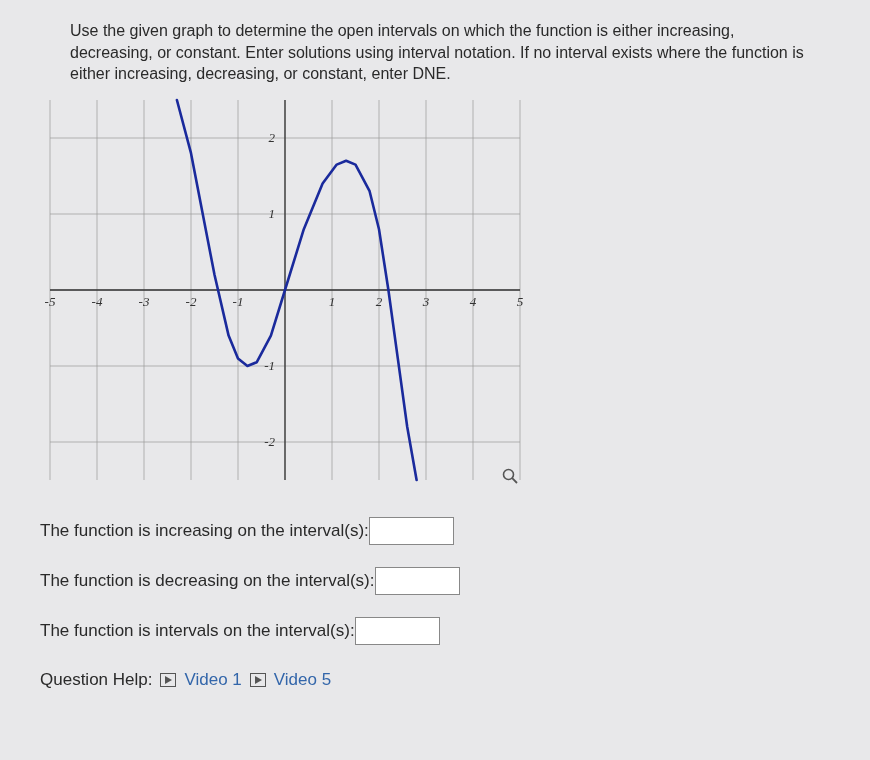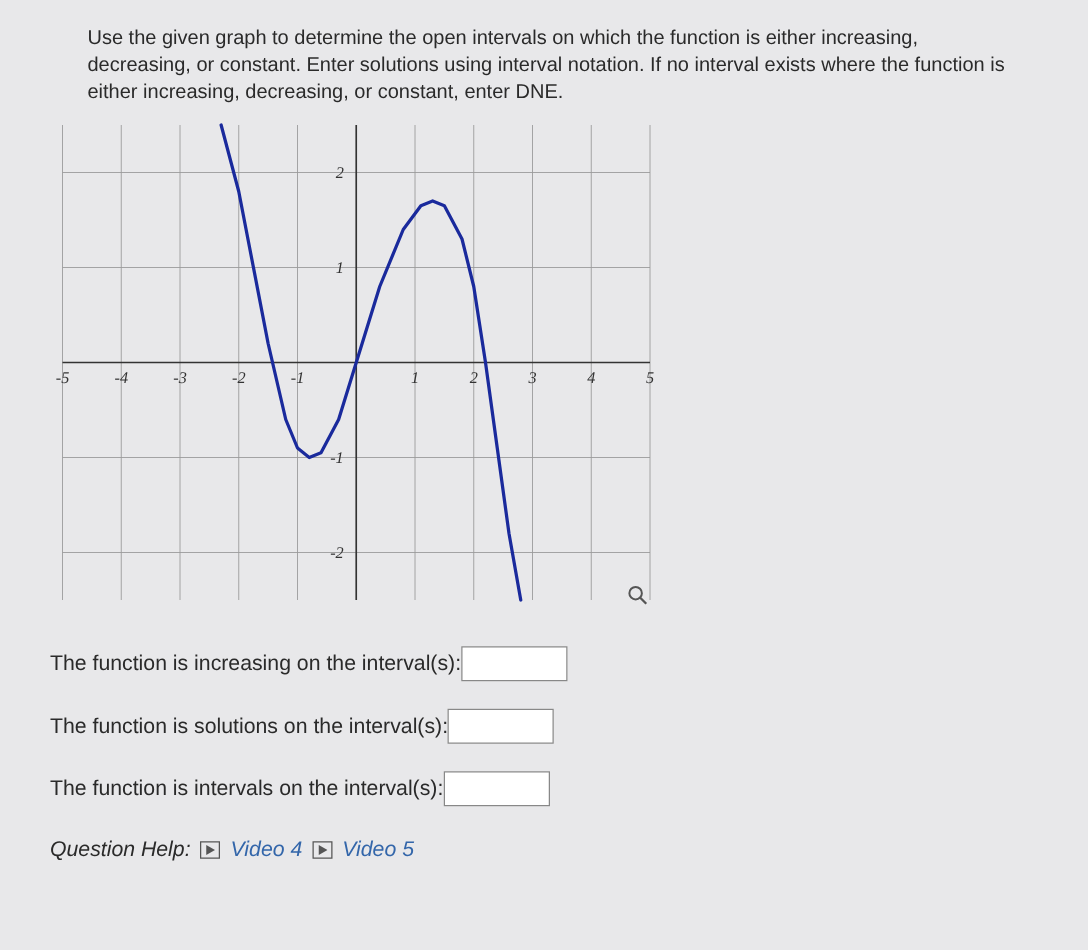--- a/index.html
+++ b/index.html
@@ -55,21 +55,20 @@
       height: 28px;
       padding: 2px 4px;
       font-size: 14px;
     }
     .help-row {
       font-size: 17px;
       margin-top: 25px;
       display: flex;
       align-items: center;
       gap: 8px;
-      font-style: italic;
     }
     .video-link {
       color: #3366aa;
       display: inline-flex;
       align-items: center;
       gap: 4px;
     }
     .play-icon {
       display: inline-flex;
       width: 16px;
@@ -128,36 +127,36 @@
     </svg>
   </span>
 </div>
 
 <div class="answer-row">
   <span>The function is increasing on the interval(s):</span>
   <input type="text" class="answer-input" value="" style="">
 </div>
 
 <div class="answer-row">
-  <span>The function is solutions on the interval(s):</span>
+  <span>The function is decreasing on the interval(s):</span>
   <input type="text" class="answer-input" value="" style="">
 </div>
 
 <div class="answer-row">
   <span>The function is intervals on the interval(s):</span>
   <input type="text" class="answer-input" value="" style="">
 </div>
 
 <div class="help-row">
   <span>Question Help:</span>
   <span class="play-icon">
     <svg width="8" height="8" viewBox="0 0 8 8">
         <polygon points="1,0 8,4 1,8" fill="#555"></polygon>
       </svg>
   </span>
-  <span class="video-link">Video 4</span>
+  <span class="video-link">Video 1</span>
   <span class="play-icon">
     <svg width="8" height="8" viewBox="0 0 8 8">
         <polygon points="1,0 8,4 1,8" fill="#555"></polygon>
       </svg>
   </span>
   <span class="video-link">Video 5</span>
 </div>
 
 </body></html>

